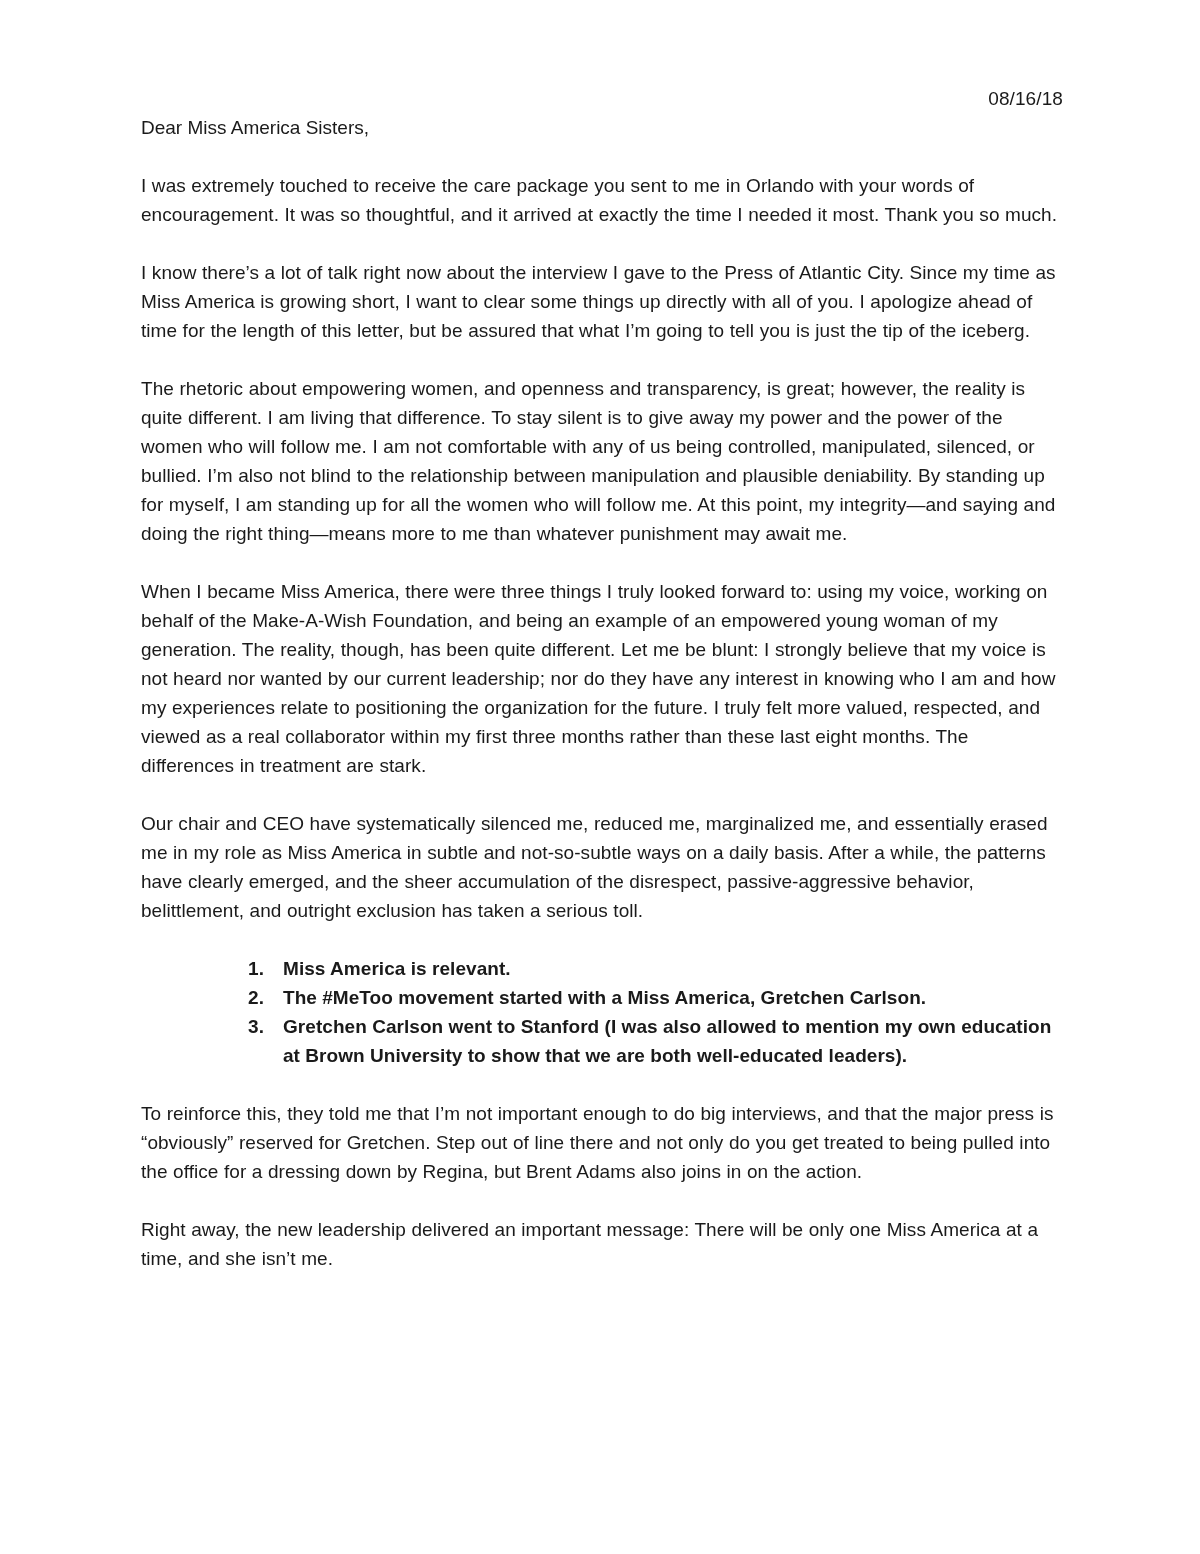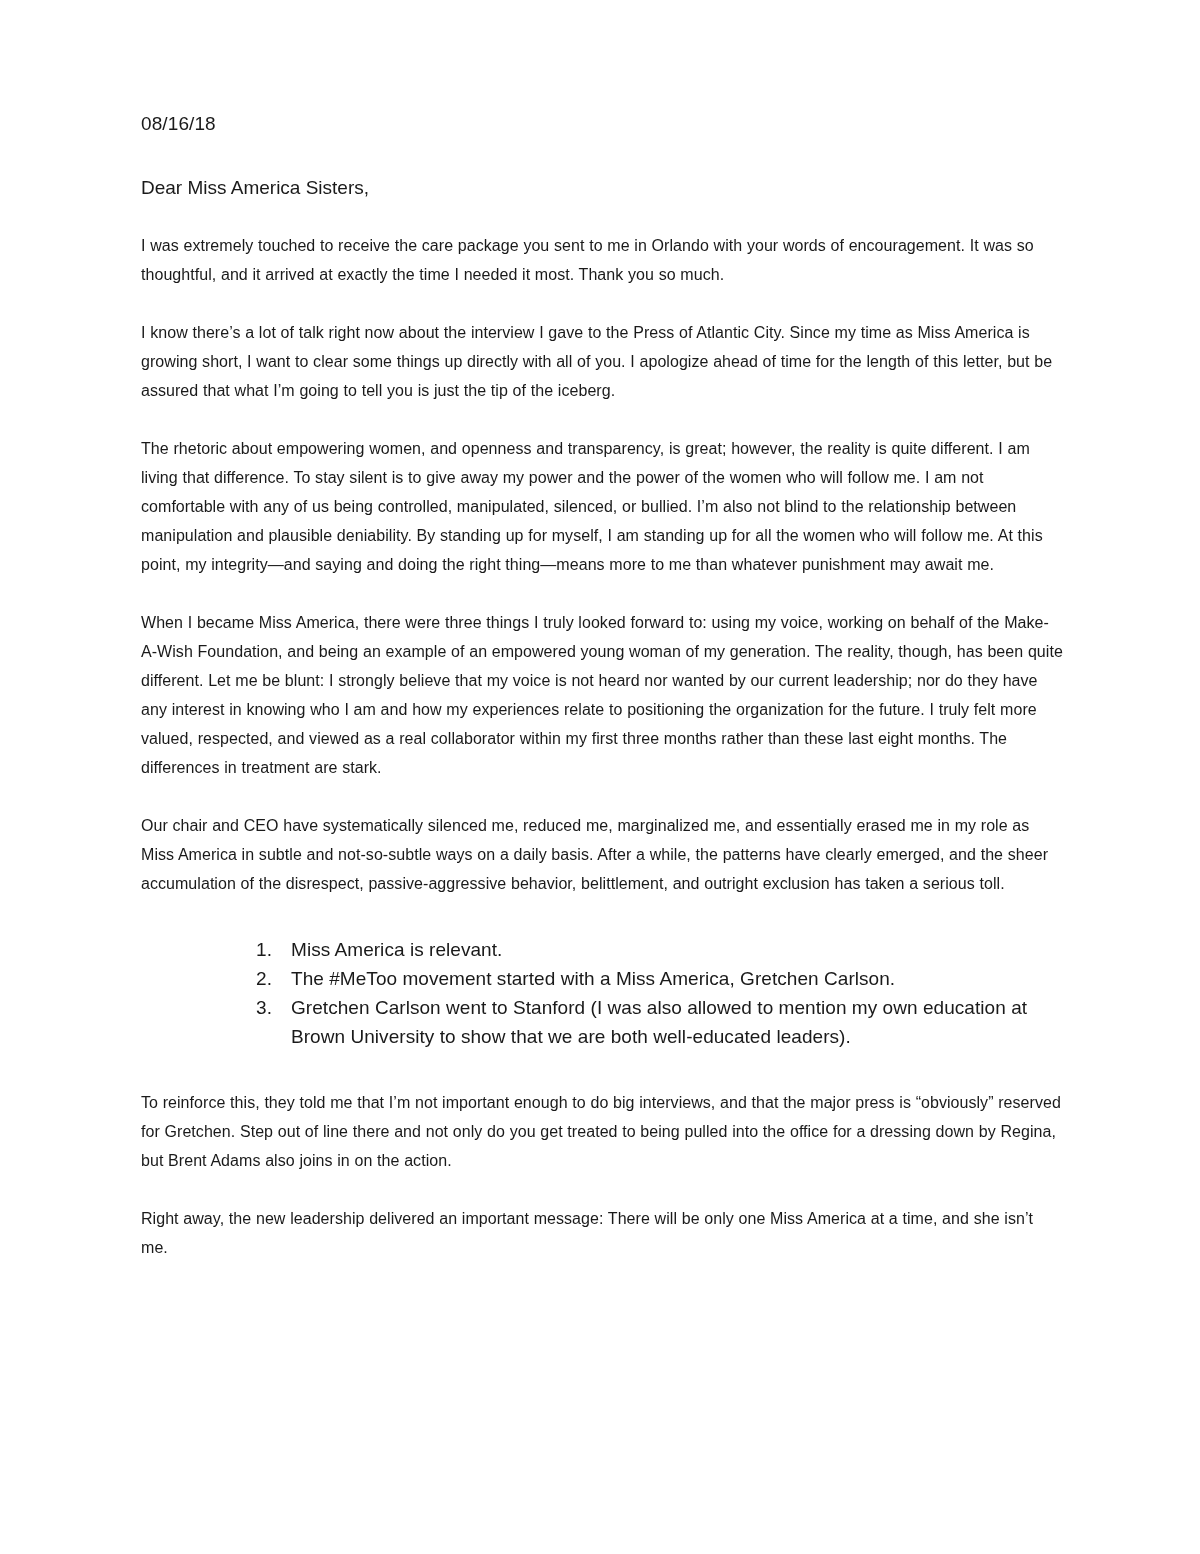--- a/index.html
+++ b/index.html
@@ -21,45 +21,46 @@
     box-sizing: border-box;
     overflow: hidden;
   }
   .content {
     position: absolute;
     left: 141px;
     top: 0;
     width: 922px;
   }
   .date-line {
+    text-align: right;
     font-size: 19px;
     line-height: 29px;
-    padding-top: 109px;
+    padding-top: 84px;
     letter-spacing: 0.1px;
   }
   .salutation {
     font-size: 19px;
     line-height: 29px;
-    margin-top: 35px;
   }
   p.body-para {
-    font-size: 16px;
+    font-size: 19px;
     line-height: 29px;
     margin: 0;
     padding-top: 29px;
     text-align: left;
     letter-spacing: 0.05px;
     word-spacing: 0.2px;
   }
   ol.talking-points {
-    margin: 8px;
+    margin: 0;
     padding-top: 29px;
     padding-left: 0;
     list-style: none;
     counter-reset: tp;
+    font-weight: bold;
   }
   ol.talking-points > li {
     counter-increment: tp;
     position: relative;
     font-size: 19px;
     line-height: 29px;
     padding-left: 142px;
     letter-spacing: 0.05px;
   }
   ol.talking-points > li::before {

